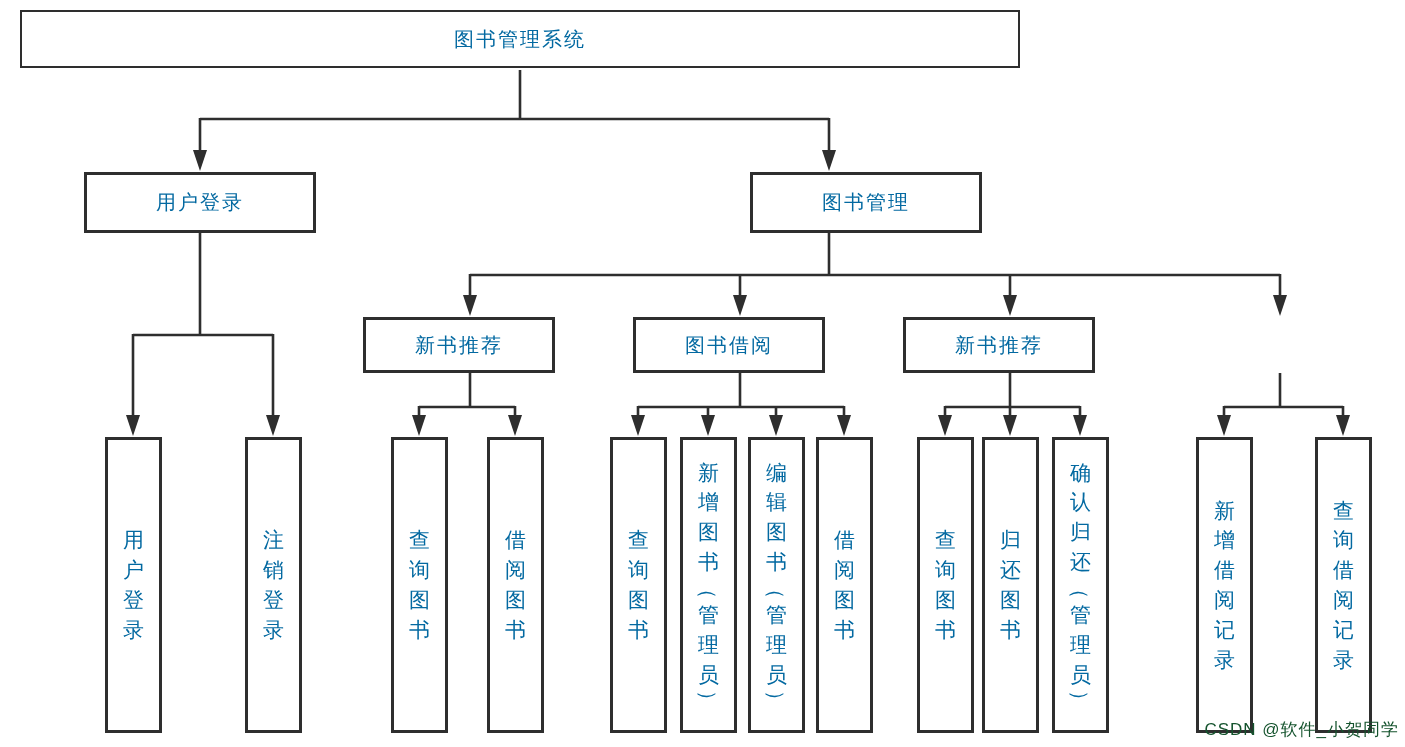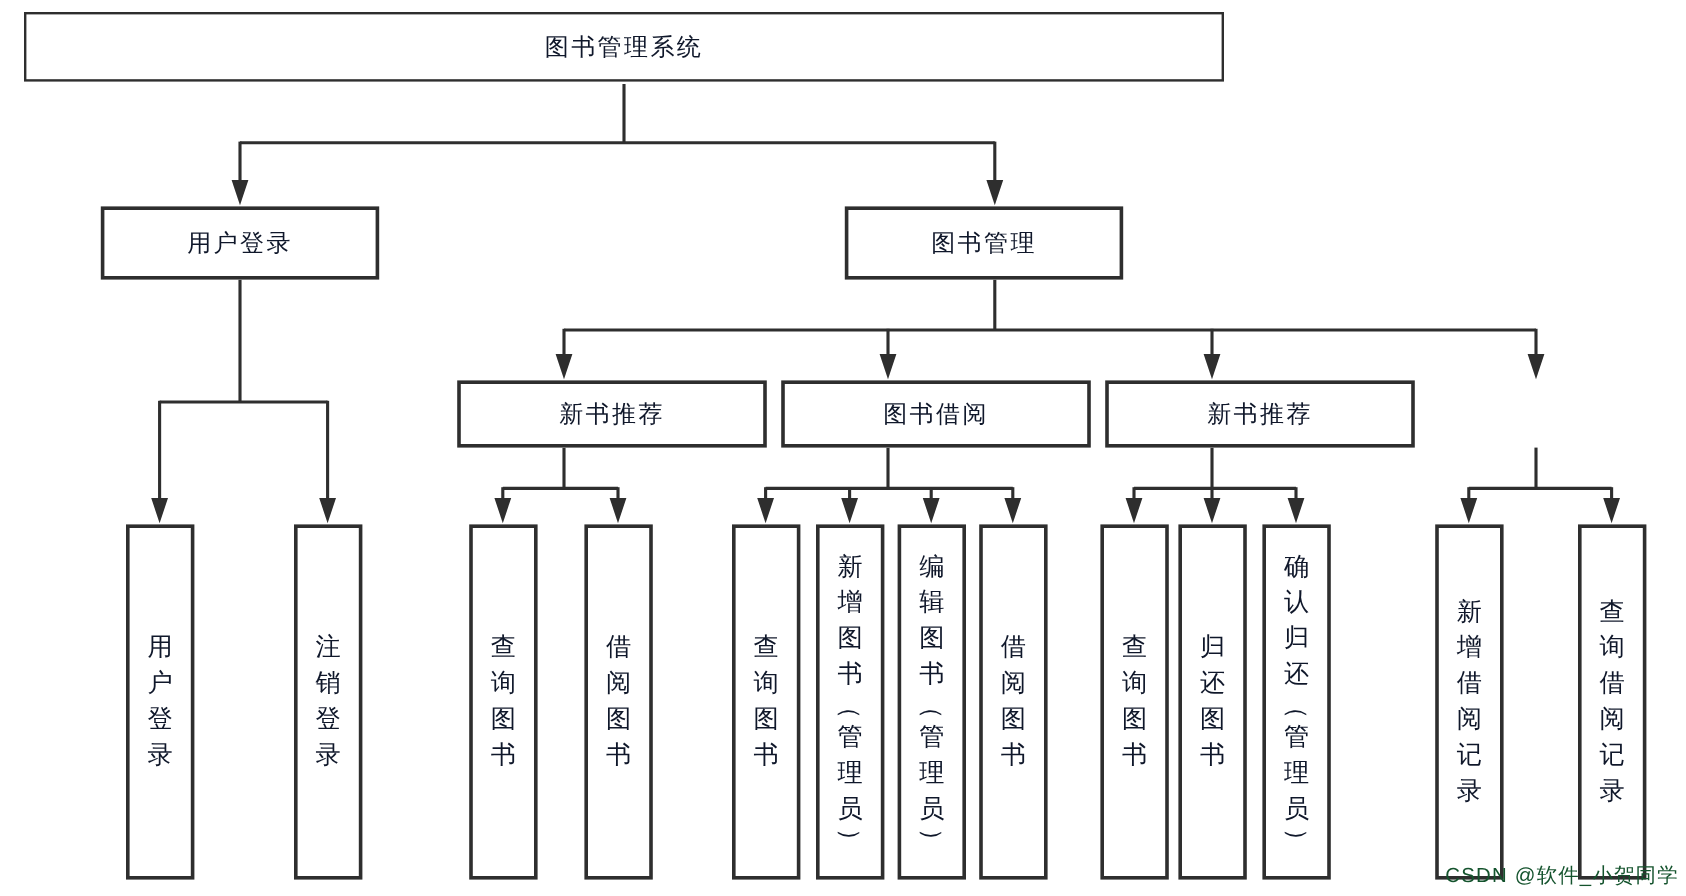--- a/index.html
+++ b/index.html
@@ -23,34 +23,34 @@
     height: 747px;
   }
   .node {
     position: absolute;
     background: #ffffff;
     border: 3px solid #2e2e2e;
     box-sizing: border-box;
     display: flex;
     align-items: center;
     justify-content: center;
-    color: #0f172a;
+    color: #0369a1;
   }
   .node .label {
     font-size: 20px;
     letter-spacing: 2px;
     white-space: nowrap;
   }
   
   .n-root   { left: 20px;  top: 10px;  width: 1000px; height: 58px; border-width: 2.5px; }
   
   .n-login  { left: 84px;  top: 172px; width: 232px; height: 61px; }
-  .n-mgmt   { left: 704px; top: 172px; width: 232px; height: 61px; }
+  .n-mgmt   { left: 750px; top: 172px; width: 232px; height: 61px; }
   
-  .lvl3     { top: 317px; width: 258px; height: 56px; margin-left: 18px; }
+  .lvl3     { top: 317px; width: 192px; height: 56px; }
   .n-nb     { left: 363px; }
   .n-bb     { left: 633px; font-family: Liberation Serif, serif; }
   .n-cb     { left: 903px; }
   .n-br     { left: 1173px; }
   
   .leaf     { top: 437px; width: 57px; height: 296px; }
   .leaf .label { font-size: 21px; letter-spacing: 0; }
   .vtext .vch { display: block; line-height: 1.42; text-align: center; }
   .vtext .vch.rot { transform: rotate(90deg); line-height: 1.1; }
   .l-a1 { left: 105px; }

